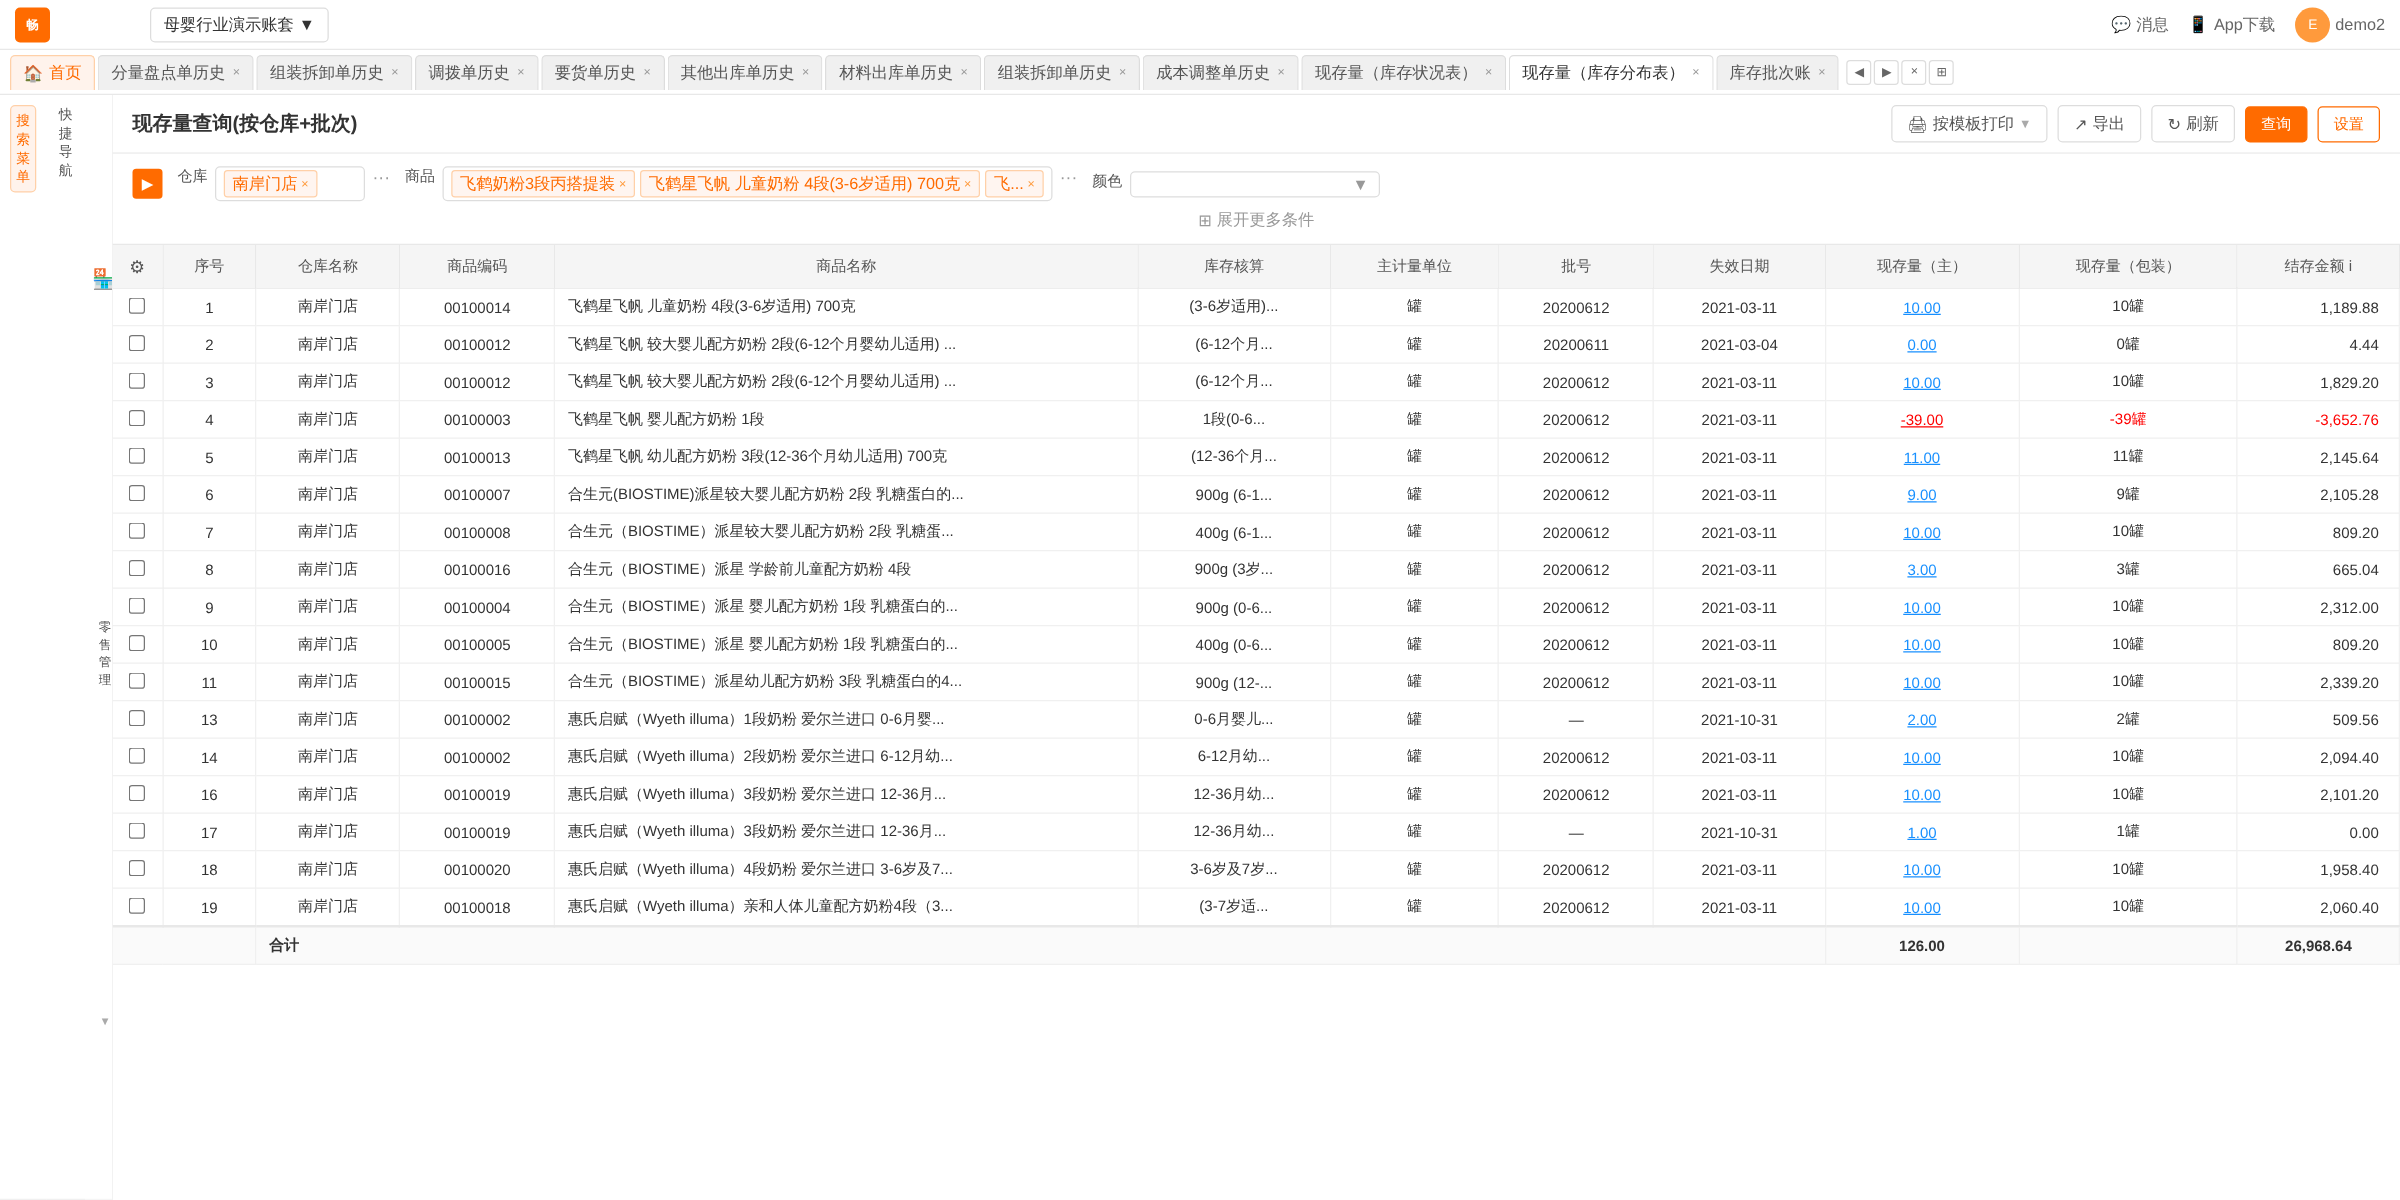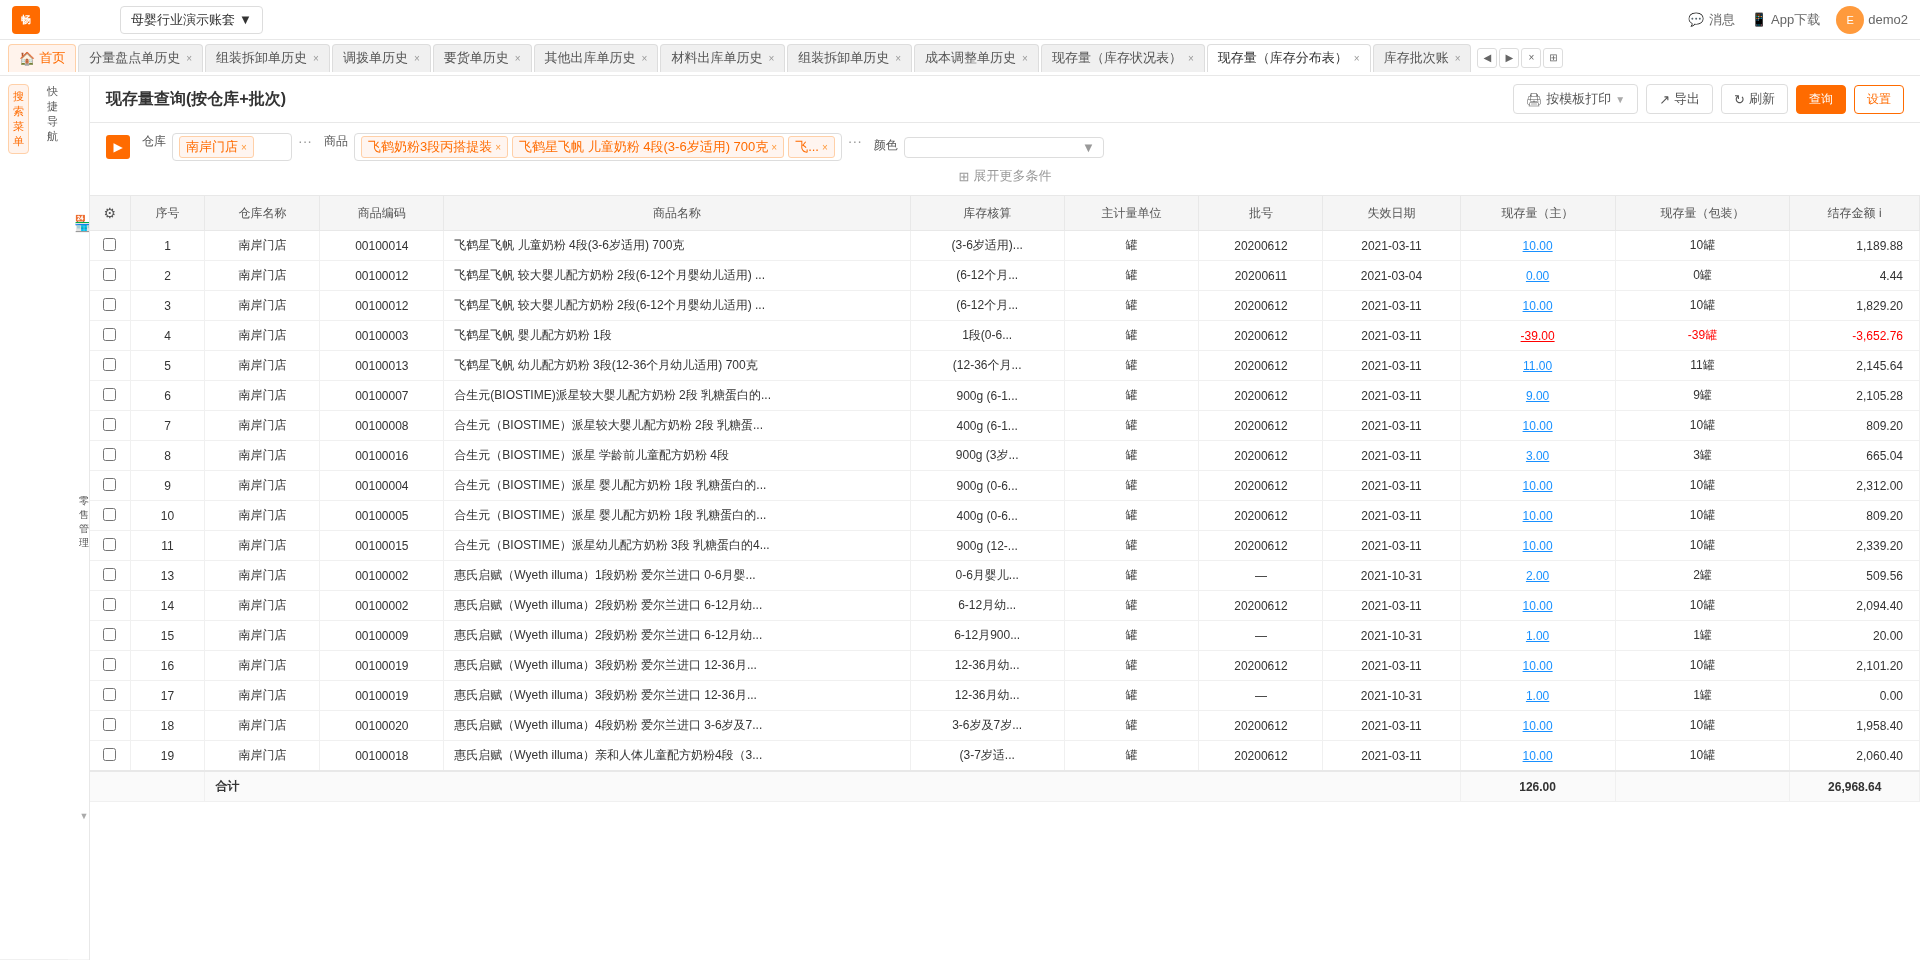--- a/index.html
+++ b/index.html
@@ -519,34 +519,20 @@
     <td>6-12月幼...</td>
     <td>罐</td>
     <td>20200612</td>
     <td>2021-03-11</td>
     <td class="td-underline">10.00</td>
     <td class="">10罐</td>
     <td class="" style="text-align:right;padding-right:16px;">2,094.40</td>
   </tr>
             <tr>
     <td><input type="checkbox" style=""></td>
-    <td>15</td>
-    <td>南岸门店</td>
-    <td>00100009</td>
-    <td class="td-left" style="max-width:280px;overflow:hidden;text-overflow:ellipsis;white-space:nowrap;">惠氏启赋（Wyeth illuma）2段奶粉 爱尔兰进口 6-12月幼...</td>
-    <td>6-12月900...</td>
-    <td>罐</td>
-    <td>—</td>
-    <td>2021-10-31</td>
-    <td class="td-underline">1.00</td>
-    <td class="">1罐</td>
-    <td class="" style="text-align:right;padding-right:16px;">20.00</td>
-  </tr>
-            <tr>
-    <td><input type="checkbox" style=""></td>
     <td>16</td>
     <td>南岸门店</td>
     <td>00100019</td>
     <td class="td-left" style="max-width:280px;overflow:hidden;text-overflow:ellipsis;white-space:nowrap;">惠氏启赋（Wyeth illuma）3段奶粉 爱尔兰进口 12-36月...</td>
     <td>12-36月幼...</td>
     <td>罐</td>
     <td>20200612</td>
     <td>2021-03-11</td>
     <td class="td-underline">10.00</td>
     <td class="">10罐</td>

